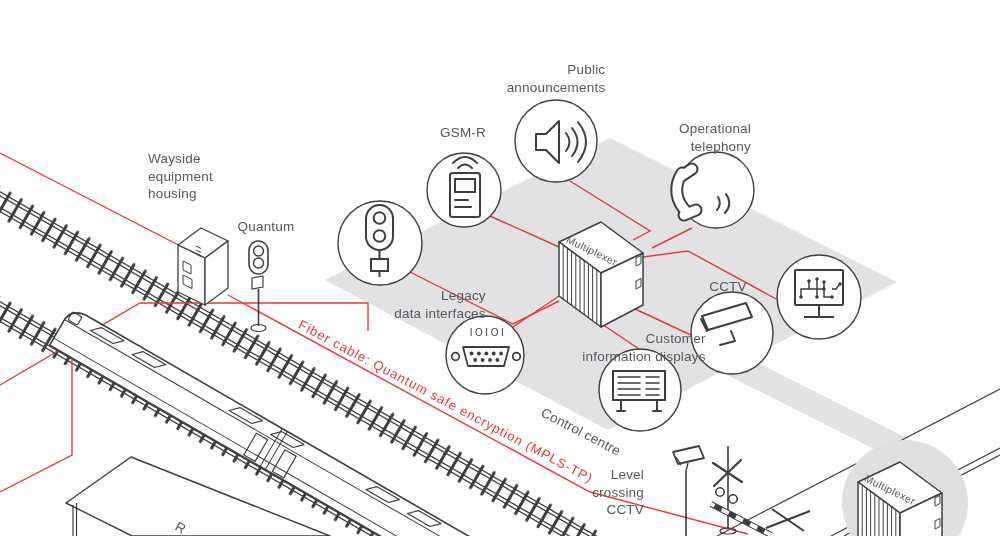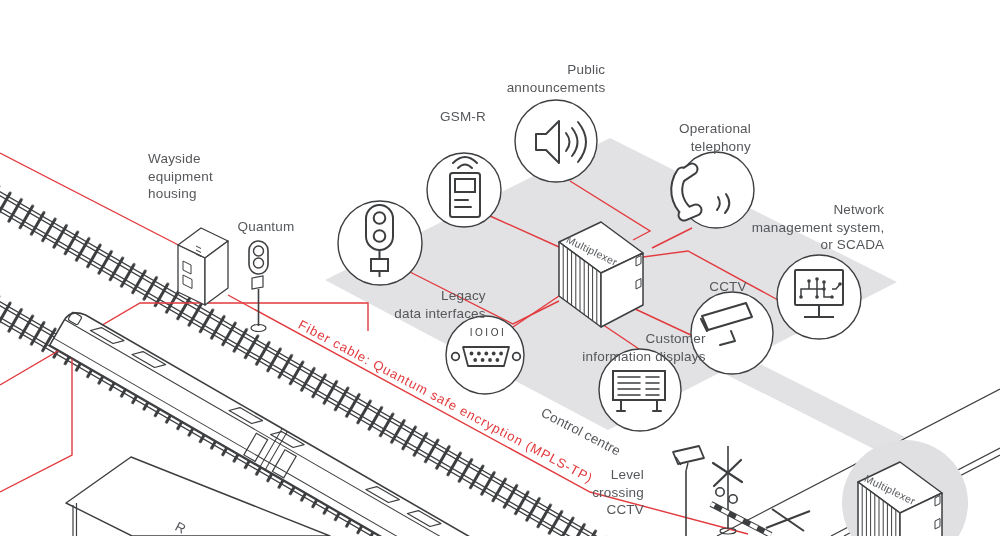--- a/index.html
+++ b/index.html
@@ -222,28 +222,25 @@
     <ellipse cx="728" cy="531" rx="8" ry="3" stroke-width="1.2"></ellipse>
     <path d="M711,504 L771,535" stroke="#3c3e40" stroke-width="6"></path>
     <path d="M711,504 L771,535" stroke="#fff" stroke-width="4" stroke-dasharray="8 8" stroke-dashoffset="4"></path>
   </g>
 </svg>
 
   <div class="lbl" style="left:148px;top:150px">Wayside
 equipment
 housing</div>
   <div class="lbl ctr" style="left:266px;top:218px">Quantum</div>
-  <div class="lbl ctr" style="left:463px;top:108px">GSM-R</div>
+  <div class="lbl ctr" style="left:463px;top:124px">GSM-R</div>
   <div class="lbl ctr" style="left:556px;top:61px">Public
 announcements</div>
   <div class="lbl ctr" style="left:715px;top:120px">Operational
 telephony</div>
-  <div class="lbl ctr" style="left:818px;top:201px">Network
-management system,
-or SCADA</div>
   <div class="lbl ctr" style="left:728px;top:278px">CCTV</div>
   <div class="lbl ctr" style="left:644px;top:330px">Customer
 information displays</div>
   <div class="lbl ctr" style="left:440px;top:287px">Legacy
 data interfaces</div>
   <div class="lbl rt" style="left:546px;top:404px;transform:rotate(27.5deg)">Control centre</div>
   <div class="lbl rightal" style="left:568px;top:466px;width:76px">Level
 crossing
 CCTV</div>
   <div class="lbl red rt" style="left:303px;top:317px;font-size:13px;letter-spacing:1px;transform:rotate(28deg);width:max-content">Fiber cable: Quantum safe encryption (MPLS-TP)</div>

